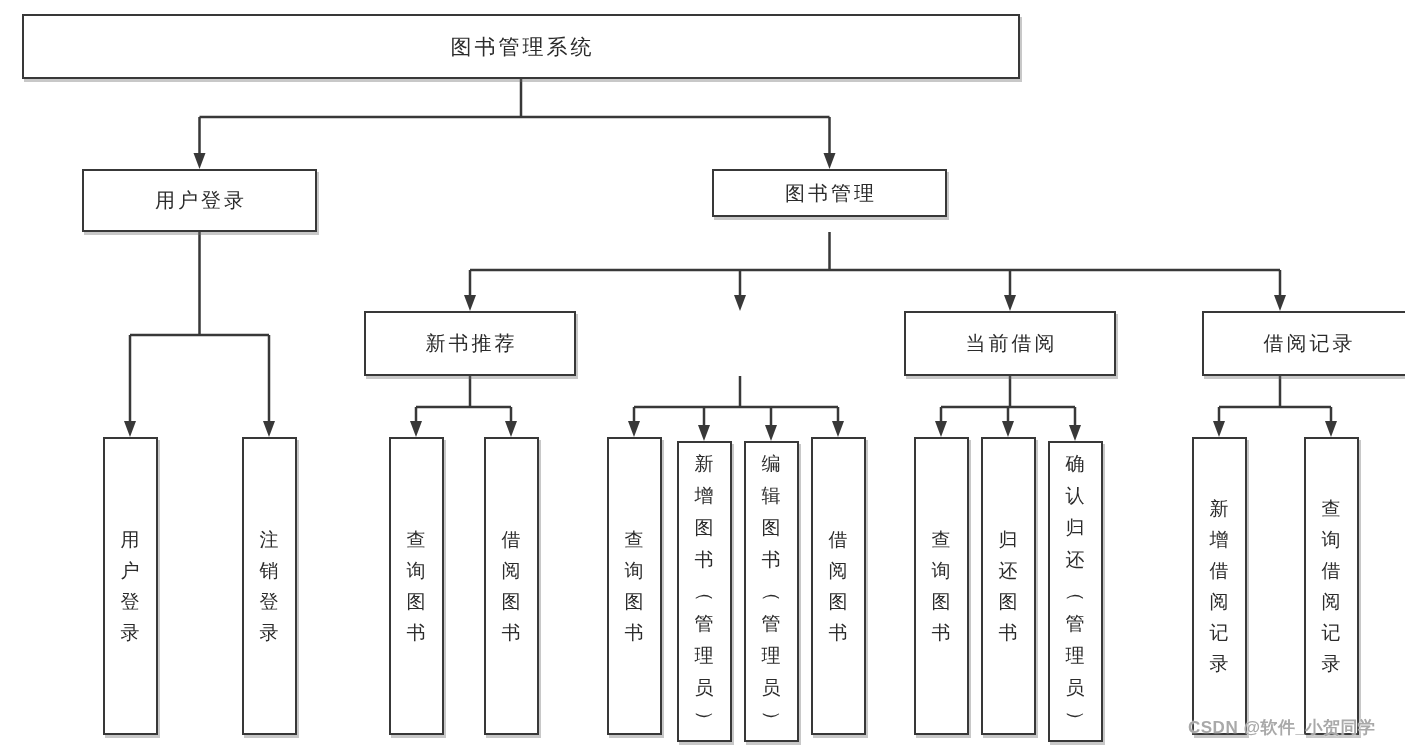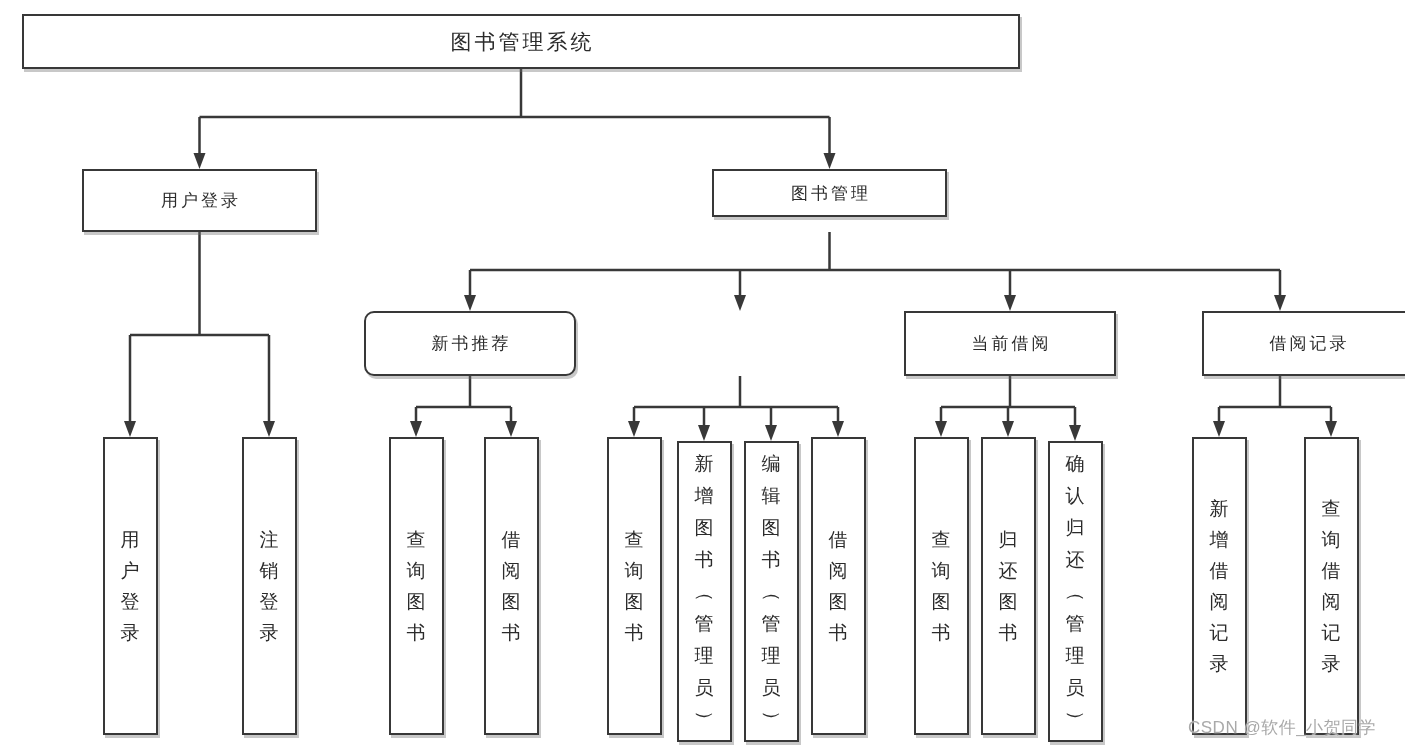--- a/index.html
+++ b/index.html
@@ -7,41 +7,41 @@
     position:relative;width:1405px;height:747px;background:#ffffff;
     font-family:"Liberation Sans","DejaVu Sans",sans-serif;overflow:hidden;
   }
   svg.connectors{position:absolute;left:0;top:0;width:1405px;height:747px;}
   .node{
     position:absolute;box-sizing:border-box;background:#ffffff;
     border:2.5px solid #383838;color:#2b2b2b;
     display:flex;align-items:center;justify-content:center;
     box-shadow:2px 3px 0 rgba(110,110,110,0.38);
   }
-  .hlabel{font-size:17px;letter-spacing:3px;text-indent:3px;white-space:nowrap;}
-  .root{left:22px;top:14px;width:998px;height:55px;font-size:21px;}
+  .hlabel{font-size:20px;letter-spacing:3px;text-indent:3px;white-space:nowrap;}
+  .root{left:22px;top:14px;width:998px;height:65px;font-size:21px;}
   .l2-0{left:82px;top:169px;width:235px;height:63px;}
   .l2-1{left:712px;top:169px;width:235px;height:48px;}
   .l3{top:311px;width:212px;height:65px;}
-  .l3-0{left:364px;border-radius:10px;}
+  .l3-0{left:364px;}
   .l3-1{left:634px;}
   .l3-2{left:904px;}
   .l3-3{left:1202px;}
   .leaf{
     width:55px;top:437px;height:298px;
     flex-direction:column;justify-content:center;
   }
   .leaf.tall{top:441px;height:301px;}
   .vchar{display:block;font-size:19px;line-height:31px;height:31px;text-align:center;color:#2b2b2b;}
   .leaf.tall .vchar{line-height:32px;height:32px;}
   .vchar.paren{transform:rotate(90deg);}
   .watermark{
     position:absolute;left:1188px;top:716px;z-index:5;
     font-size:17px;letter-spacing:0.5px;color:#a9a9a9;
-    text-shadow:0 0 2px #ffffff;white-space:nowrap;
+    text-shadow:0 0 2px #ffffff;white-space:nowrap;font-weight:bold;
   }
 </style>
 </head>
 <body>
 
 <div class="canvas">
 
   <svg class="connectors" viewBox="0 0 1405 747" xmlns="http://www.w3.org/2000/svg">
     <path d="M521 69 V117 M199.5 117 H829.5 M199.5 117 V156 M829.5 117 V156
          M199.5 232 V335 M130 335 H269 M130 335 V424 M269 335 V424

